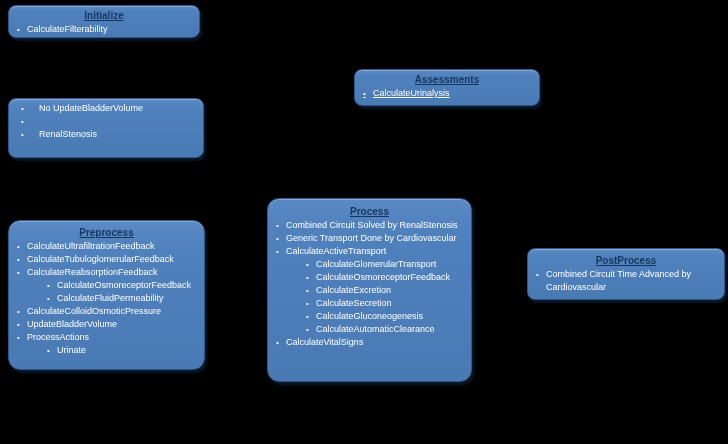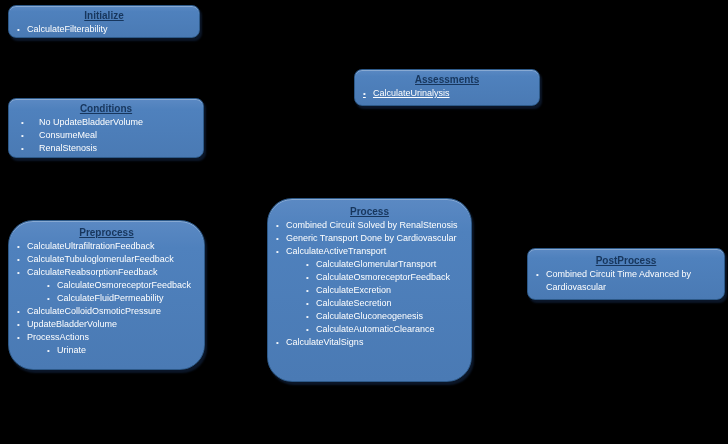--- a/index.html
+++ b/index.html
@@ -9,21 +9,21 @@
   }
   .box{
     position:absolute;box-sizing:border-box;
     background:linear-gradient(180deg,#5b89c3 0%,#4f81bd 18%,#4a7ab4 100%);
     border:1.5px solid #2d5988;
     box-shadow:2px 3px 2px rgba(12,24,44,0.9), inset 0 1px 0 rgba(255,255,255,0.28);
     padding:3px 8px 4px 8px;
     color:#ffffff;
   }
   .r-sm{border-radius:8px;}
-  .r-lg{border-radius:25px;}
+  .r-lg{border-radius:12px;}
   .title{
     margin:0 0 1px 0;text-align:center;
     font-size:10px;line-height:13px;font-weight:bold;
     text-decoration:underline;color:#17365d;
   }
   .items{margin:0;}
   .li{display:flex;align-items:flex-start;font-size:9px;line-height:13px;}
   .li .dot{flex:0 0 auto;width:10px;text-align:left;font-size:8px;color:#f2f6fb;}
   .li .t{flex:1 1 auto;color:#ffffff;}
   .li.l2{padding-left:30px;}
@@ -49,29 +49,27 @@
     <h3 class="title">Assessments</h3>
     <div class="items">
       <div class="li l1">
         <span class="dot">•</span>
         <span class="t">CalculateUrinalysis</span>
       </div>
     </div>
   </section>
 
   <section class="box r-sm cond" style="left:8px;top:98px;width:196px;height:60px;">
-    <h3 class="title">Conditions</h3>
     <div class="items">
       <div class="li l1 it">
         <span class="dot">•</span>
         <span class="t">No UpdateBladderVolume</span>
       </div>
       <div class="li l1">
         <span class="dot">•</span>
-        <span class="t">ConsumeMeal</span>
       </div>
       <div class="li l1">
         <span class="dot">•</span>
         <span class="t">RenalStenosis</span>
       </div>
     </div>
   </section>
 
   <section class="box r-lg" style="left:8px;top:220px;width:197px;height:150px;padding-top:5px;">
     <h3 class="title">Preprocess</h3>

